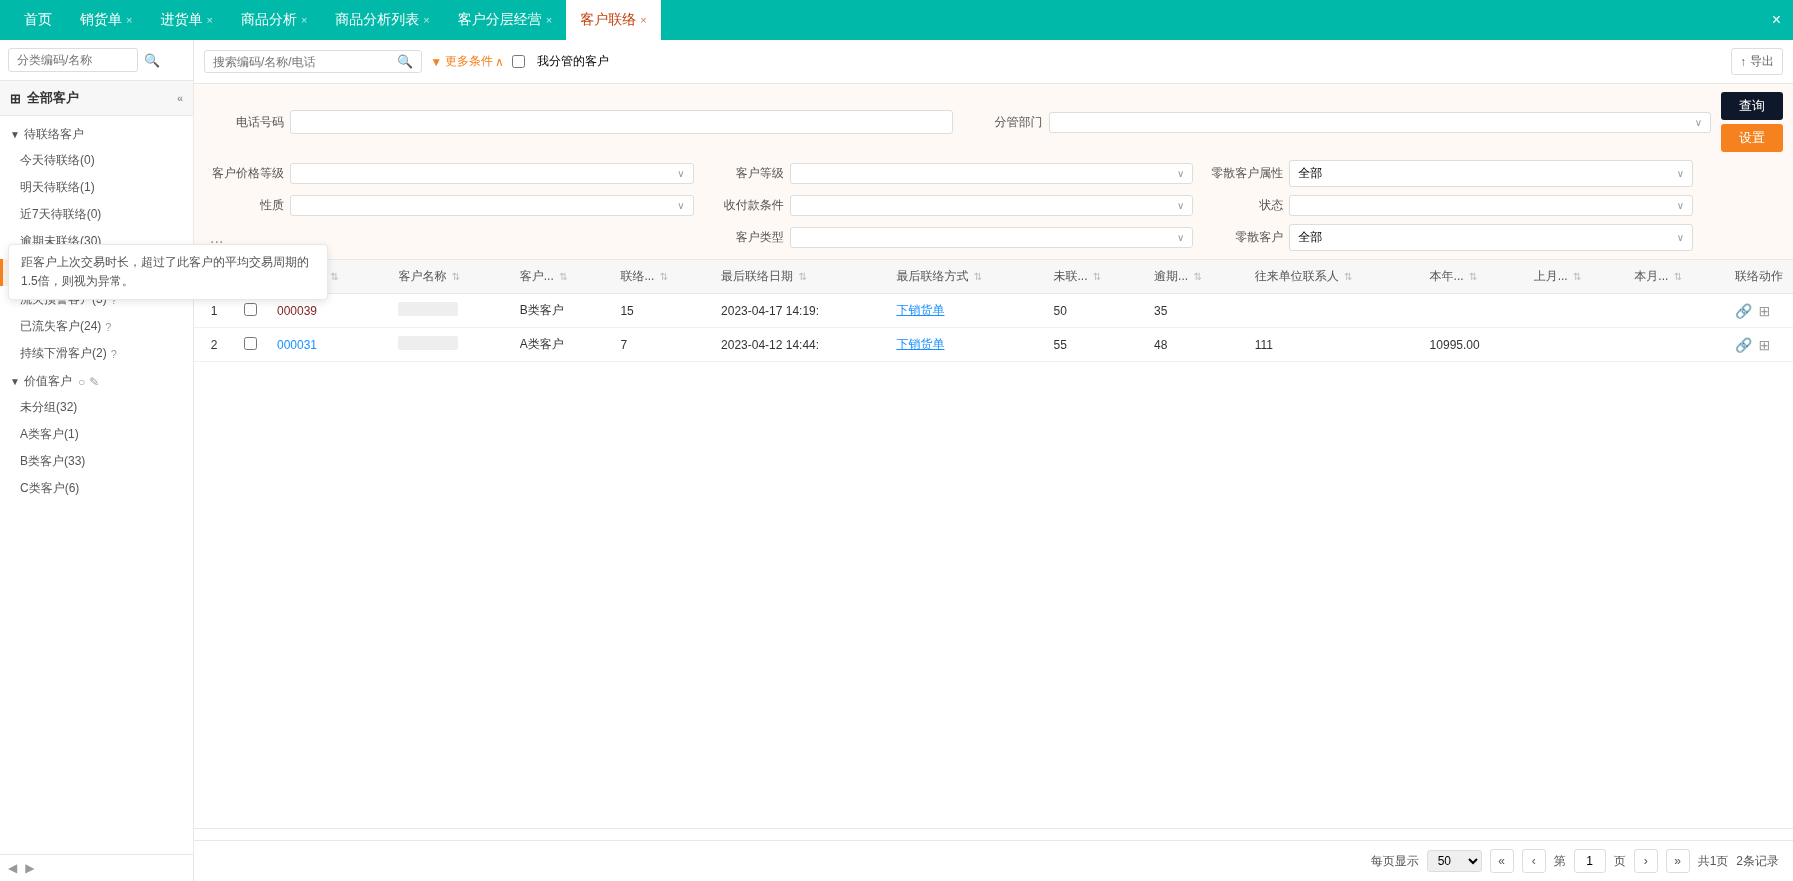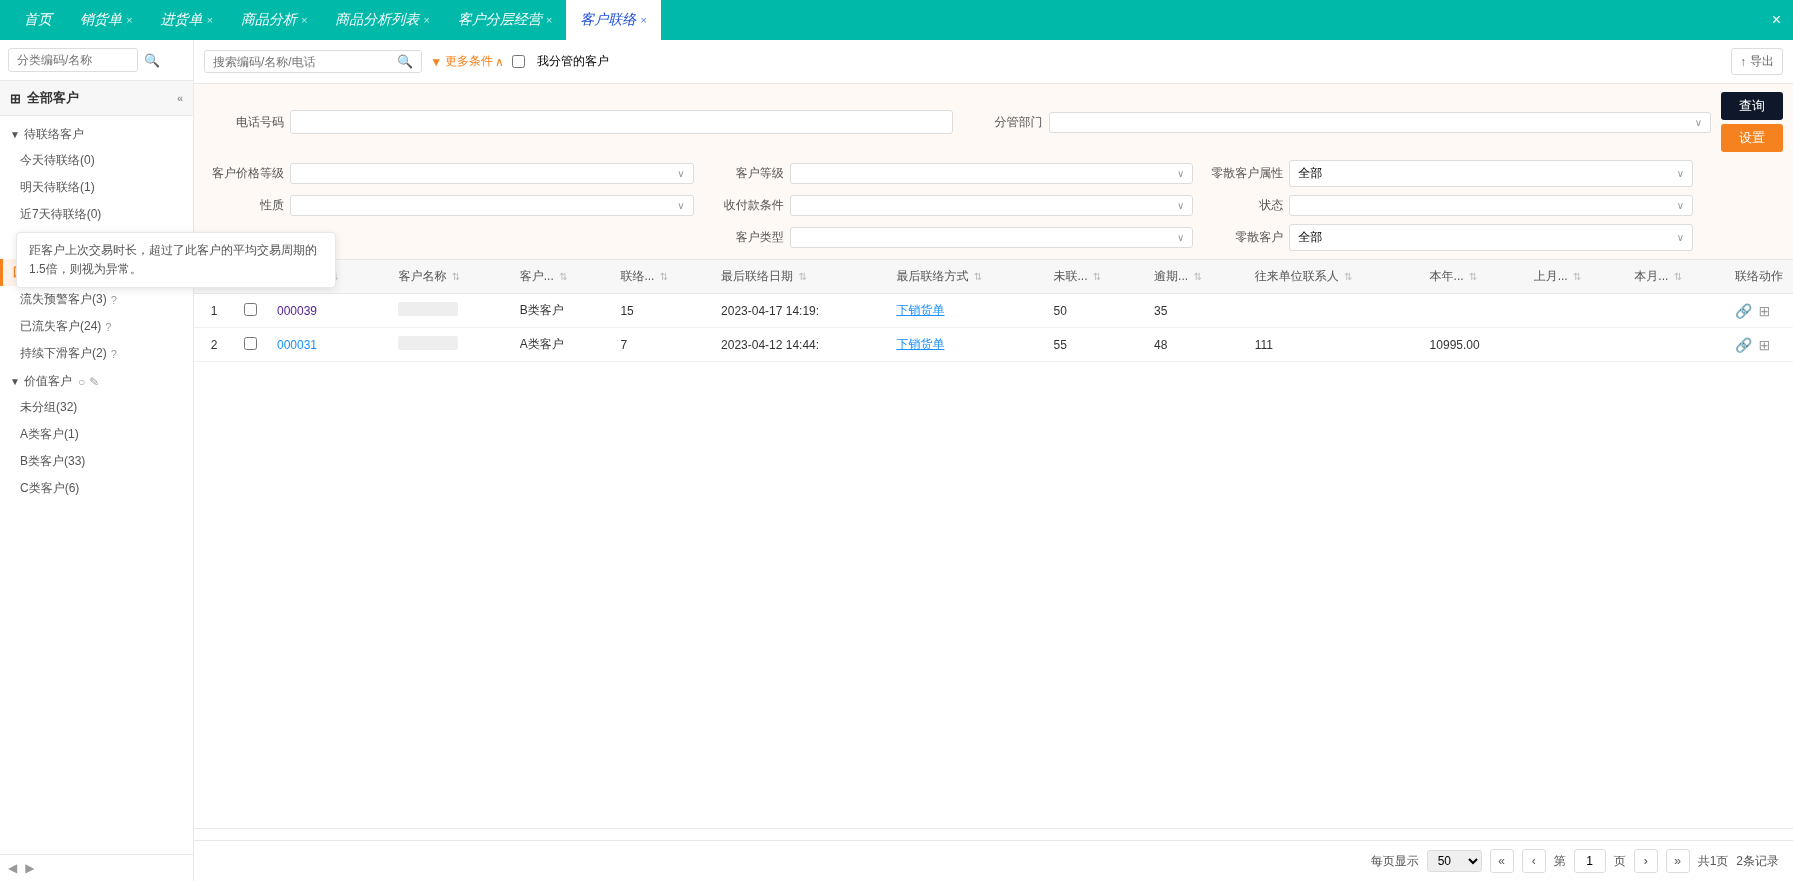--- a/index.html
+++ b/index.html
@@ -6,23 +6,23 @@
     body { font-family: 'Microsoft YaHei', Arial, sans-serif; font-size: 13px; background: #f0f2f5; overflow: hidden; }
 
     
     .top-nav {
       display: flex; align-items: center;
       background: #00b9a8; height: 40px; padding: 0 10px;
       position: relative;
     }
     .nav-item {
       color: #fff; padding: 0 14px; height: 40px; display: flex; align-items: center;
-      cursor: pointer; font-size: 14px; white-space: nowrap; font-style: italic;
-    }
-    .nav-item.active { background: #fff; color: #1d4ed8; }
+      cursor: pointer; font-size: 14px; white-space: nowrap;
+    }
+    .nav-item.active { background: #fff; color: #c2410c; }
     .nav-close {
       margin-left: 4px; font-size: 11px; opacity: 0.7;
       cursor: pointer;
     }
     .nav-close-main {
       position: absolute; right: 12px; top: 50%; transform: translateY(-50%);
       color: #fff; font-size: 16px; cursor: pointer;
     }
 
     
@@ -183,21 +183,21 @@
     .page-input {
       width: 32px; height: 24px; border: 1px solid #ddd; border-radius: 3px;
       text-align: center; font-size: 12px; outline: none;
     }
 
     
     .tooltip-box {
       position: absolute; background: #fff; border: 1px solid #e8e8e8;
       border-radius: 4px; padding: 8px 12px; font-size: 12px; color: #555;
       box-shadow: 0 2px 8px rgba(0,0,0,0.1); z-index: 100;
-      left: 8px; top: 232px; max-width: 320px; line-height: 1.6; margin-left: 8px;
+      left: 8px; top: 244px; max-width: 320px; line-height: 1.6;
     }
 
     
     ::-webkit-scrollbar { width: 6px; height: 6px; }
     ::-webkit-scrollbar-track { background: #f1f1f1; }
     ::-webkit-scrollbar-thumb { background: #ccc; border-radius: 3px; }
 
     
     .h-scrollbar {
       height: 12px; border-top: 1px solid #e8e8e8;
@@ -503,21 +503,21 @@
             </th>
           </tr>
         </thead>
         <tbody>
 
           <tr>
             <td class="col-num">1</td>
             <td class="col-check">
               <input type="checkbox" style="">
             </td>
-            <td style="color:#4c1d95;cursor:pointer;">000039</td>
+            <td style="color:#7f1d1d;cursor:pointer;">000039</td>
             <td>
               <span style="display:inline-block;width:60px;height:14px;background:#eee;border-radius:2px;"></span>
             </td>
             <td>B类客户</td>
             <td>15</td>
             <td>2023-04-17 14:19:</td>
             <td class="td-link">下销货单</td>
             <td>50</td>
             <td>35</td>
             <td></td>

